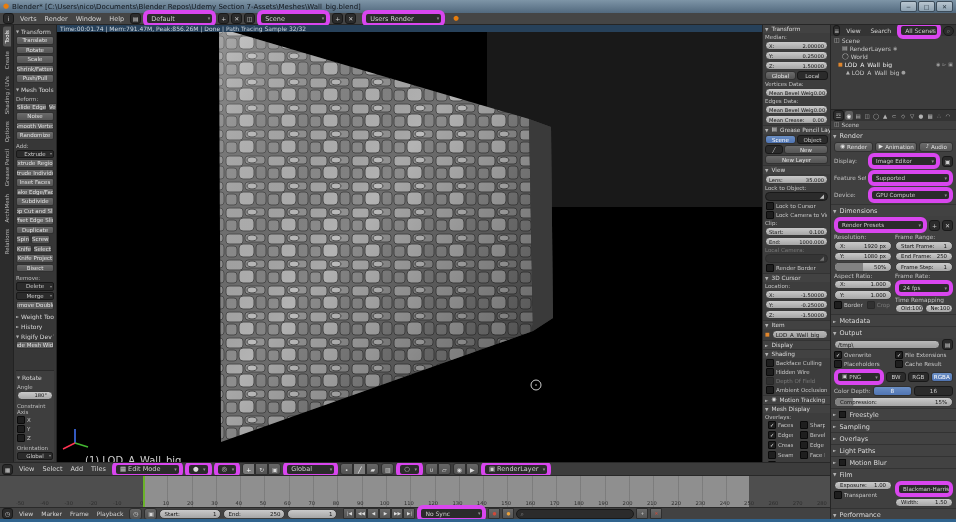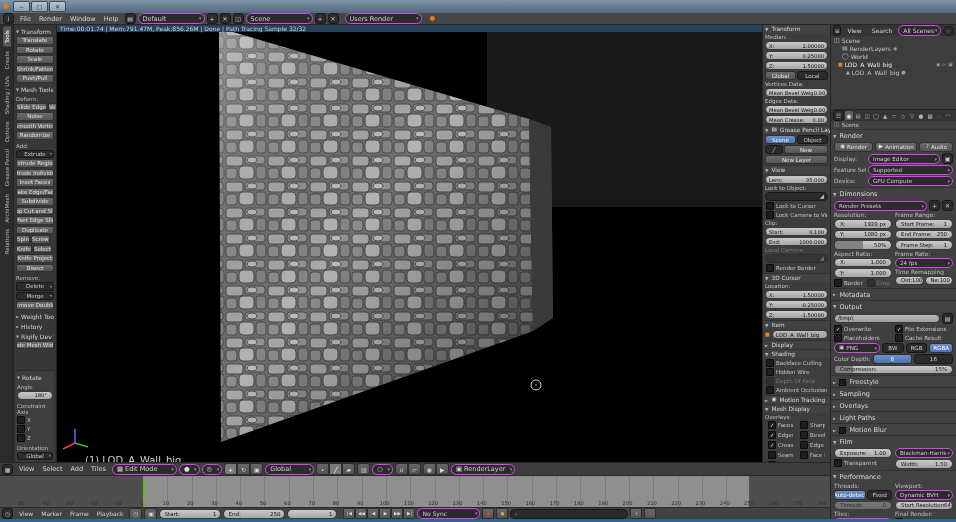--- a/index.html
+++ b/index.html
@@ -1,21 +1,21 @@
 <!DOCTYPE html>
 <html><head>
 <meta charset="utf-8">
 <style>
   html,body{margin:0;padding:0}
   body{width:956px;height:522px;position:relative;overflow:hidden;background:#000;
        font-family:"DejaVu Sans",sans-serif;font-size:7px;color:#c8c8c8;cursor:default}
   .abs{position:absolute}
   
   .menu{padding:0 4px;color:#d6d6d6;white-space:nowrap}
-  .dd{display:inline-flex;align-items:center;gap:2px;background:#2b2b2b;border:1px solid #d946ef;
+  .dd{display:inline-flex;align-items:center;gap:2px;background:#2b2b2b;border:4px solid #d946ef;
       border-radius:6px;color:#cfcfcf;padding:0 9px 0 4px;height:9px;position:relative;white-space:nowrap;overflow:hidden}
   .dd::after{content:"▾";position:absolute;right:2px;top:1px;font-size:5px;color:#8f8f8f}
   .btn{display:flex;align-items:center;justify-content:center;gap:2px;background:linear-gradient(#6b6b6b,#555);
        border:1px solid #313131;border-radius:3px;color:#e4e4e4;height:9px;white-space:nowrap;overflow:hidden;padding:0 2px}
   .btn.blue{background:linear-gradient(#6b8fc4,#4f74b3);color:#fff}
   .btn.darkb{background:#2b2b2b;border-color:#191919;color:#ccc}
   .num{display:flex;justify-content:space-between;align-items:center;background:linear-gradient(#cacaca,#a6a6a6);
        border:1px solid #3a3a3a;border-radius:6px;color:#141414;height:8px;padding:0 5px;position:relative;
        overflow:hidden;white-space:nowrap}
   .num span{position:relative;z-index:1}
@@ -133,29 +133,30 @@
   .pb{width:10px;height:9px;background:linear-gradient(#696969,#545454);border:1px solid #2e2e2e;
       display:flex;align-items:center;justify-content:center;color:#ddd;font-size:4.5px;border-radius:1px}
   
   #bottomedge{left:0;top:519px;width:956px;height:3px;background:#30648e}
 </style>
 </head>
 <body>
 
 <div id="titlebar" class="abs">
   <span class="icon" style="color:#e87d0d;margin-right:3px">●</span>
+  <span class="ttl">Blender* [C:\Users\nico\Documents\Blender Repos\Udemy Section 7-Assets\Meshes\Wall_big.blend]</span>
   <span class="wbtn">−</span>
   <span class="wbtn">□</span>
   <span class="wbtn">✕</span>
 </div>
 
 <div id="topheader" class="abs">
   <span class="ebtn tiny">i</span>
   <span class="hgroup">
-      <span class="menu">File</span>
+      <span class="menu">Verts</span>
       <span class="menu">Render</span>
       <span class="menu">Window</span>
       <span class="menu">Help</span>
     </span>
   <span class="ebtn tiny">▤</span>
   <span class="dd" style="width:52px">
       <span>Default</span>
     </span>
   <span class="ebtn tiny">+</span>
   <span class="ebtn tiny">✕</span>

